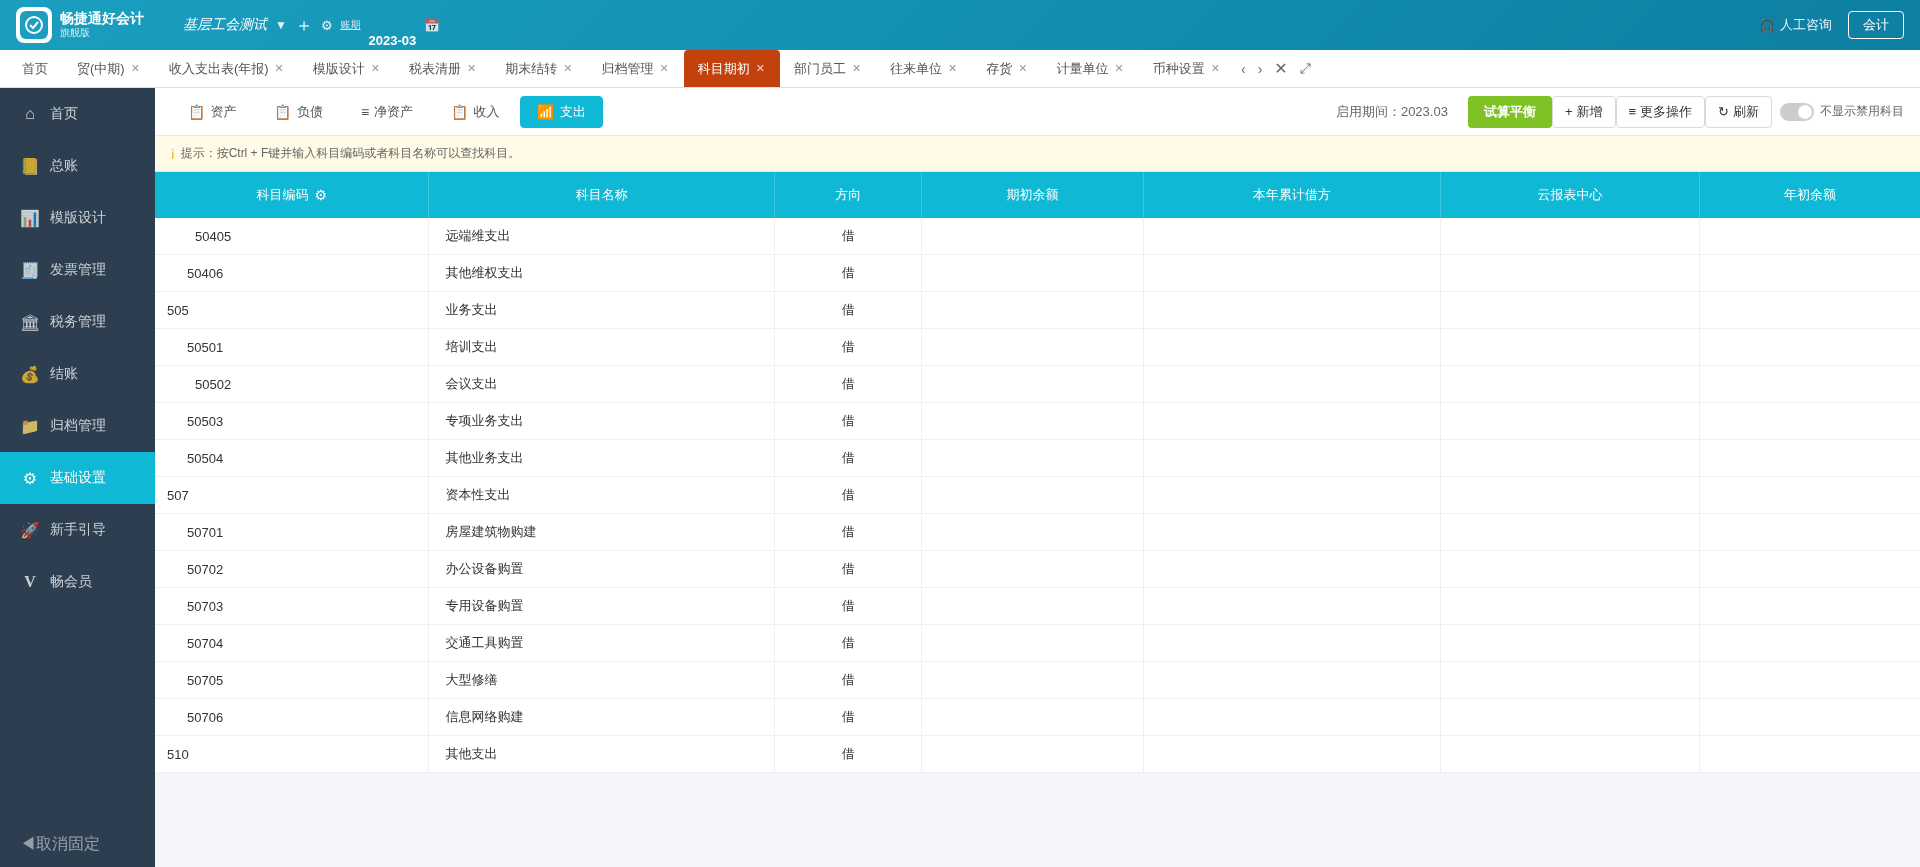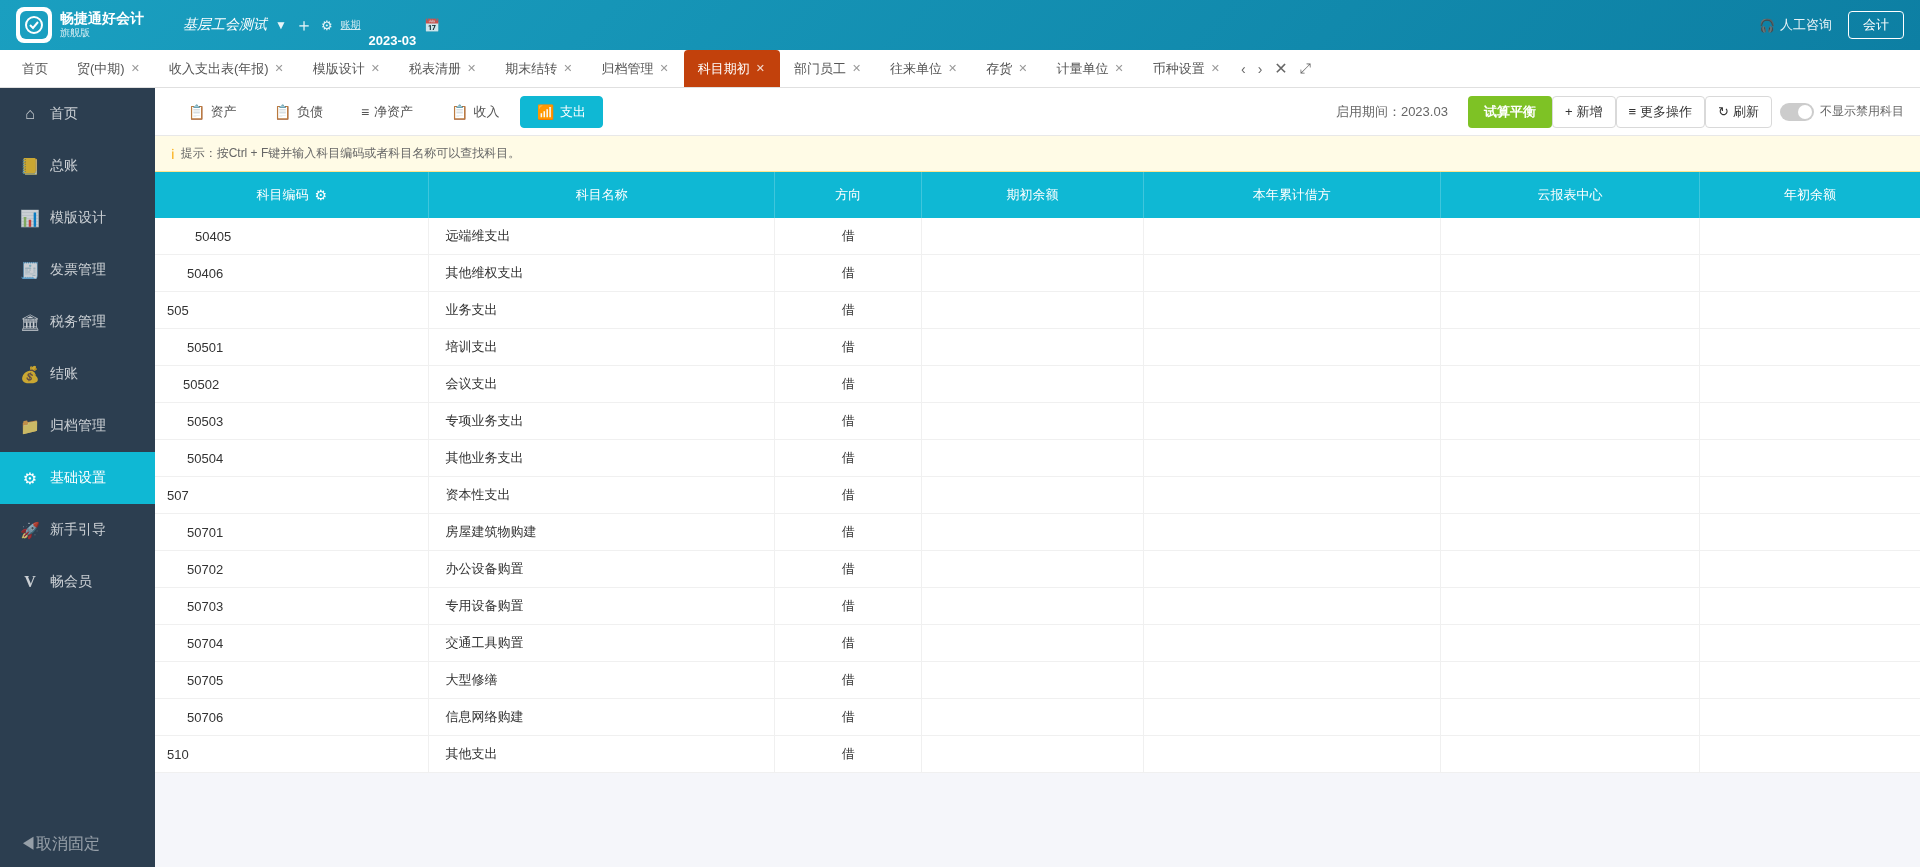--- a/index.html
+++ b/index.html
@@ -370,21 +370,21 @@
           <tr>
     <td class="code-cell" style="padding-left:32px;text-align:left;">50501</td>
     <td class="name-cell">培训支出</td>
     <td class="dir-cell">借</td>
     <td></td>
     <td></td>
     <td></td>
     <td></td>
   </tr>
           <tr>
-    <td class="code-cell" style="padding-left:28px;text-align:left;">50502</td>
+    <td class="code-cell" style="padding-left:40px;text-align:left;">50502</td>
     <td class="name-cell">会议支出</td>
     <td class="dir-cell">借</td>
     <td></td>
     <td></td>
     <td></td>
     <td></td>
   </tr>
           <tr>
     <td class="code-cell" style="padding-left:32px;text-align:left;">50503</td>
     <td class="name-cell">专项业务支出</td>

